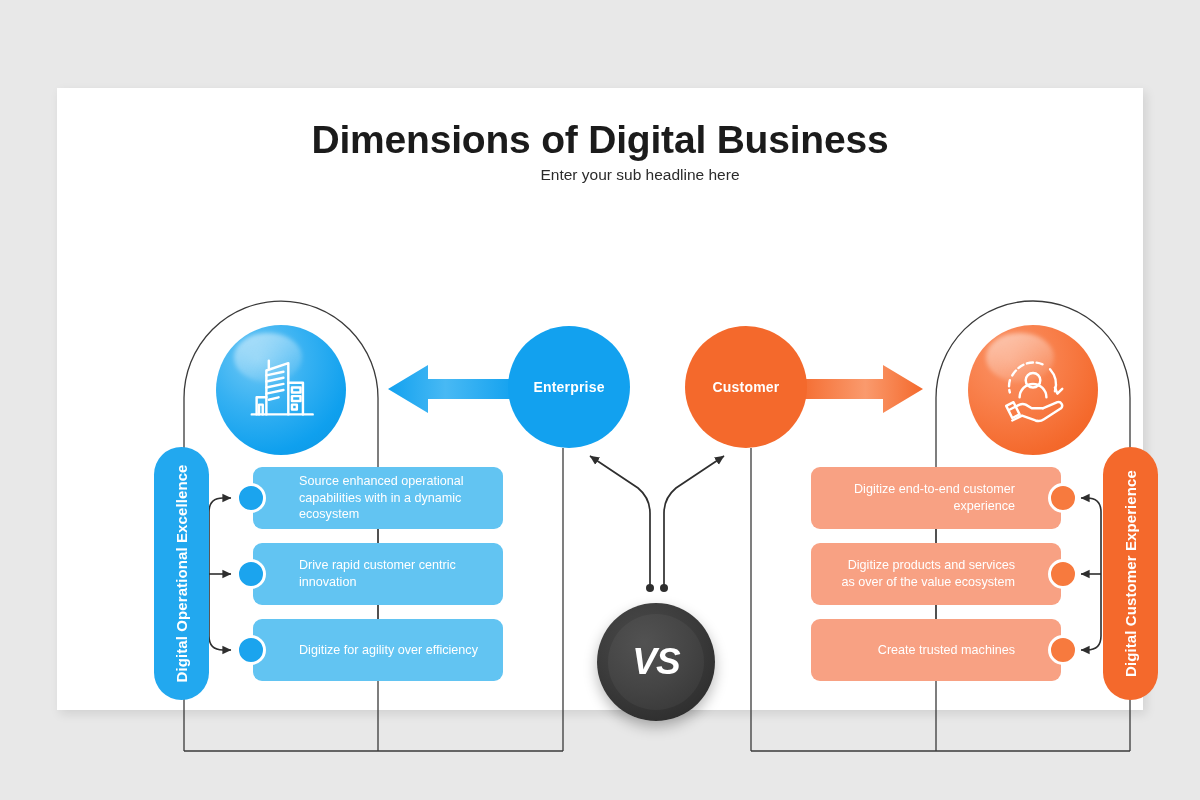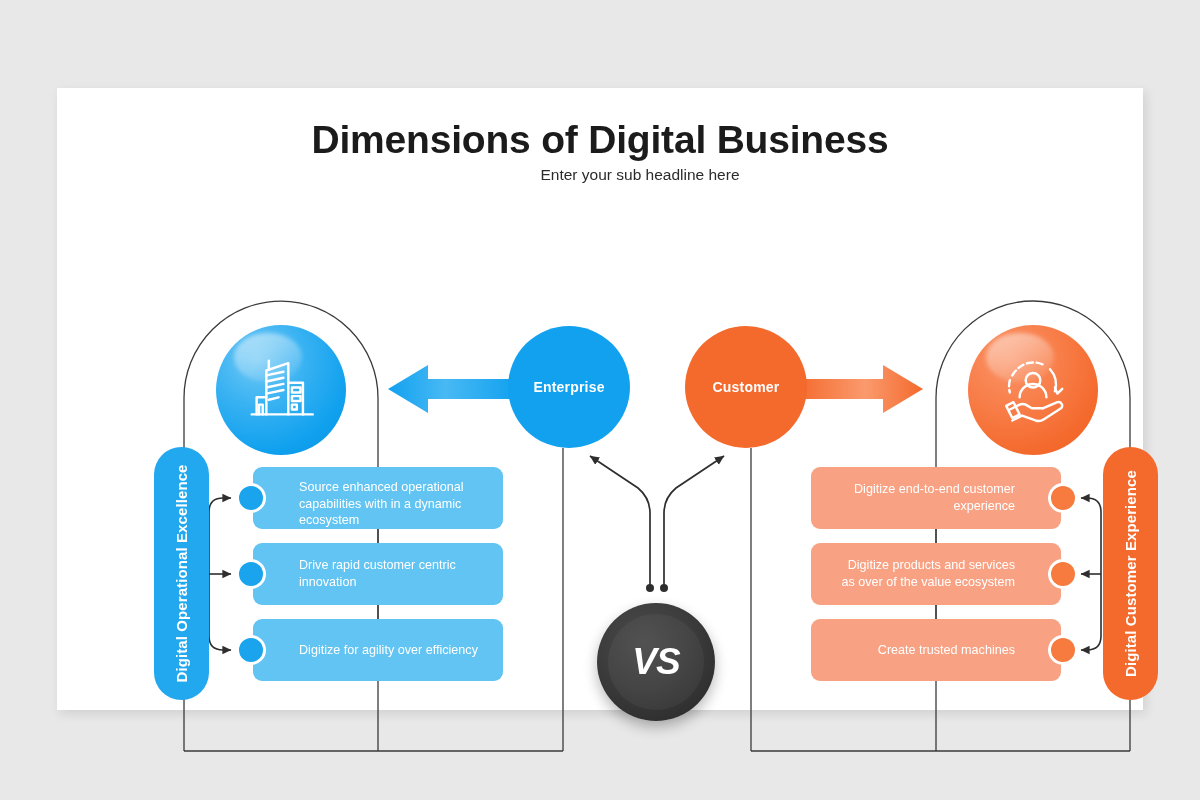--- a/index.html
+++ b/index.html
@@ -144,21 +144,21 @@
     display: flex;
     align-items: center;
     color: #ffffff;
     font-size: 12.6px;
     line-height: 1.32;
     box-sizing: border-box;
   }
   .item-box.left  { background: #62c4f2; padding: 0 12px 0 46px; text-align: left; }
   .item-box.right { background: #f8a183; padding: 0 46px 0 28px; text-align: right; justify-content: flex-end; }
 
-  #lbox-0 { left: 196px; top: 379px; align-items: flex-end; }
+  #lbox-0 { left: 196px; top: 379px; }
   #lbox-1 { left: 196px; top: 455px; }
   #lbox-2 { left: 196px; top: 531px; }
   #rbox-0 { left: 754px; top: 379px; }
   #rbox-1 { left: 754px; top: 455px; }
   #rbox-2 { left: 754px; top: 531px; }
 
   
   .knob {
     position: absolute;
     width: 30px; height: 30px;

